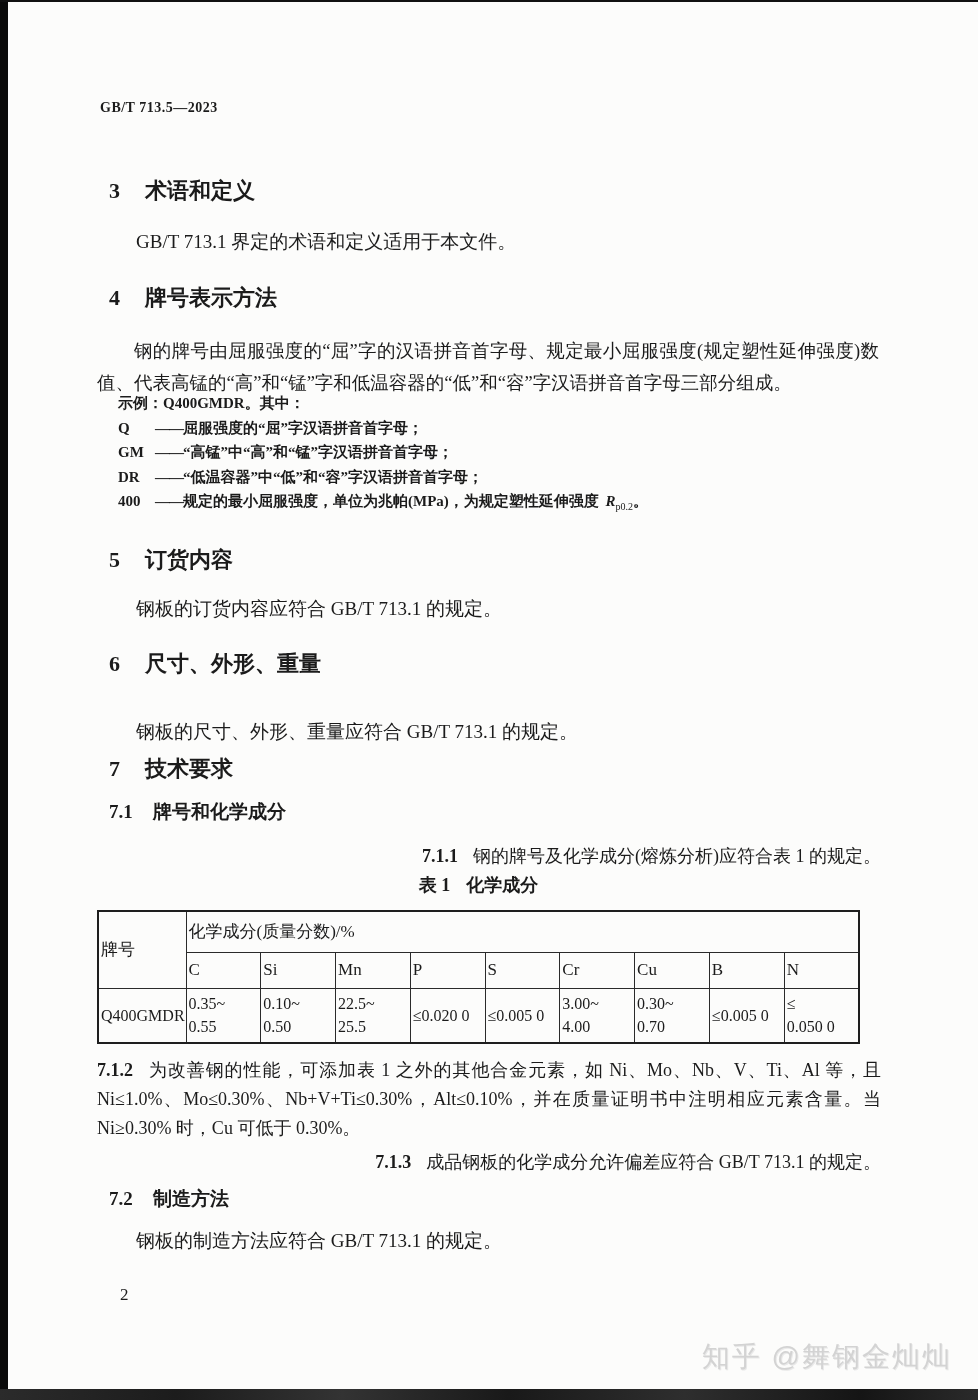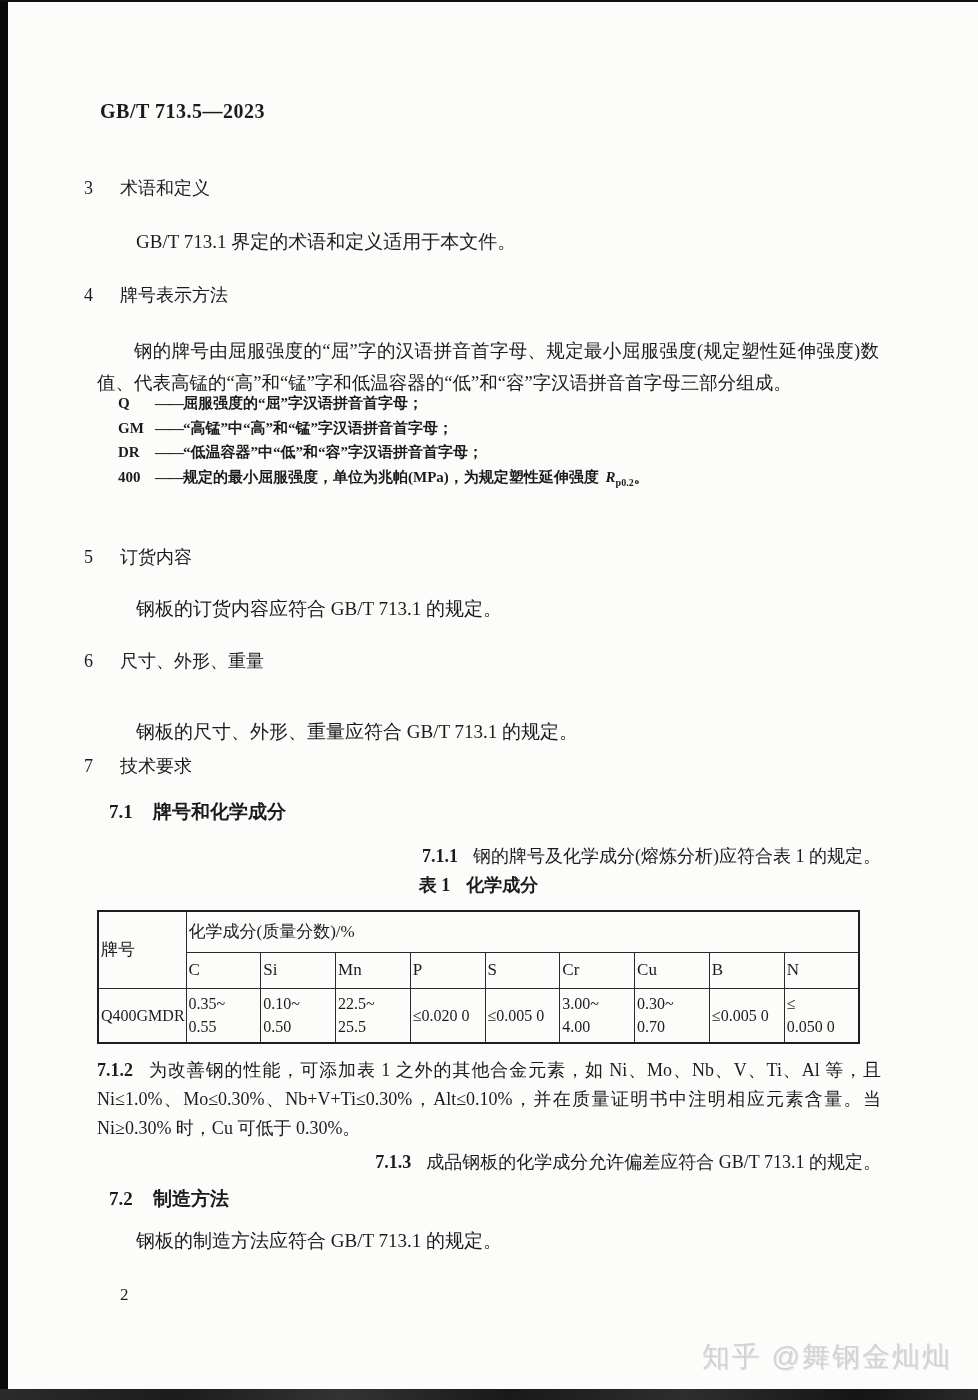--- a/index.html
+++ b/index.html
@@ -12,39 +12,39 @@
     overflow: hidden;
     font-family: "Liberation Serif", "DejaVu Serif", serif;
     color: #1b1b1b;
   }
   
   .edge-left   { position: absolute; left: 0; top: 0; width: 8px; height: 1400px; background: #0a0a0a; }
   .edge-top    { position: absolute; left: 0; top: 0; width: 978px; height: 2px; background: #111; }
   .edge-bottom { position: absolute; left: 0; top: 1389px; width: 978px; height: 11px;
                  background: linear-gradient(90deg,#2b2b2b 0%,#1c1c1c 18%,#333 35%,#191919 52%,#2e2e2e 70%,#151515 88%,#2a2a2a 100%); }
 
-  .doc-code { position: absolute; left: 100px; top: 100px; font-size: 20px; font-weight: bold; letter-spacing: .5px; }
-
-  .sec-h { position: absolute; left: 84px; font-size: 18px; font-weight: normal; white-space: nowrap; }
+  .doc-code { position: absolute; left: 100px; top: 100px; font-size: 14px; font-weight: bold; letter-spacing: .5px; }
+
+  .sec-h { position: absolute; left: 109px; font-size: 22px; font-weight: bold; white-space: nowrap; }
   .sec-h .num { display: inline-block; min-width: 36px; }
   .sec-h2 { position: absolute; left: 97px; font-size: 19px; font-weight: bold; white-space: nowrap; margin-left: 12px; }
   .sec-h2 .num { display: inline-block; min-width: 44px; }
 
   .body-line { position: absolute; left: 136px; font-size: 19px; white-space: nowrap; }
   .body-par  { position: absolute; left: 97px; width: 782px; font-size: 18.5px;
                line-height: 32px; text-align: justify; text-indent: 2em; }
 
   .example { position: absolute; left: 118px; top: 391px; width: 740px;
              font-size: 15px; font-weight: bold; line-height: 24.6px; }
   .ex-row  { display: flex; align-items: baseline; }
   .ex-term { display: inline-block; width: 37px; flex: none; }
   .ex-dash { flex: none; letter-spacing: -1px; }
   .ex-desc { flex: 1; white-space: nowrap; }
   .rsym    { font-style: italic; font-weight: bold; padding-left: 3px; }
-  sub.rsub { font-size: 10px; font-weight: bold; }
+  sub.rsub { font-size: 10px; font-weight: normal; }
 
   .clause { position: absolute; left: 97px; width: 784px; font-size: 18px;
             line-height: 29px; text-align: justify; }
   .clause .cnum { font-weight: bold; margin-right: 15px; }
   .clause-nw { white-space: nowrap; text-align: right; }
 
   .tbl-caption { position: absolute; left: 97px; top: 873px; width: 763px;
                  text-align: center; font-size: 18px; font-weight: bold; }
   .tbl-caption .gap { display: inline-block; width: 16px; }
 
@@ -91,20 +91,23 @@
       <span class="num">3</span><span>术语和定义</span>
     </div>
     <div class="body-line" style="top:229px">GB/T 713.1 界定的术语和定义适用于本文件。</div>
 
     <div class="sec-h" style="top:283px">
       <span class="num">4</span><span>牌号表示方法</span>
     </div>
     <p class="body-par" style="top:335px">钢的牌号由屈服强度的“屈”字的汉语拼音首字母、规定最小屈服强度(规定塑性延伸强度)数值、代表高锰的“高”和“锰”字和低温容器的“低”和“容”字汉语拼音首字母三部分组成。</p>
 
     <div class="example">
+      <div class="ex-row">
+        <span>示例：Q400GMDR。其中：</span>
+      </div>
       <div class="ex-row">
         <span class="ex-term">Q</span>
         <span class="ex-dash">——</span>
         <span class="ex-desc">屈服强度的“屈”字汉语拼音首字母；</span>
       </div>
       <div class="ex-row">
         <span class="ex-term">GM</span>
         <span class="ex-dash">——</span>
         <span class="ex-desc">“高锰”中“高”和“锰”字汉语拼音首字母；</span>
       </div>

